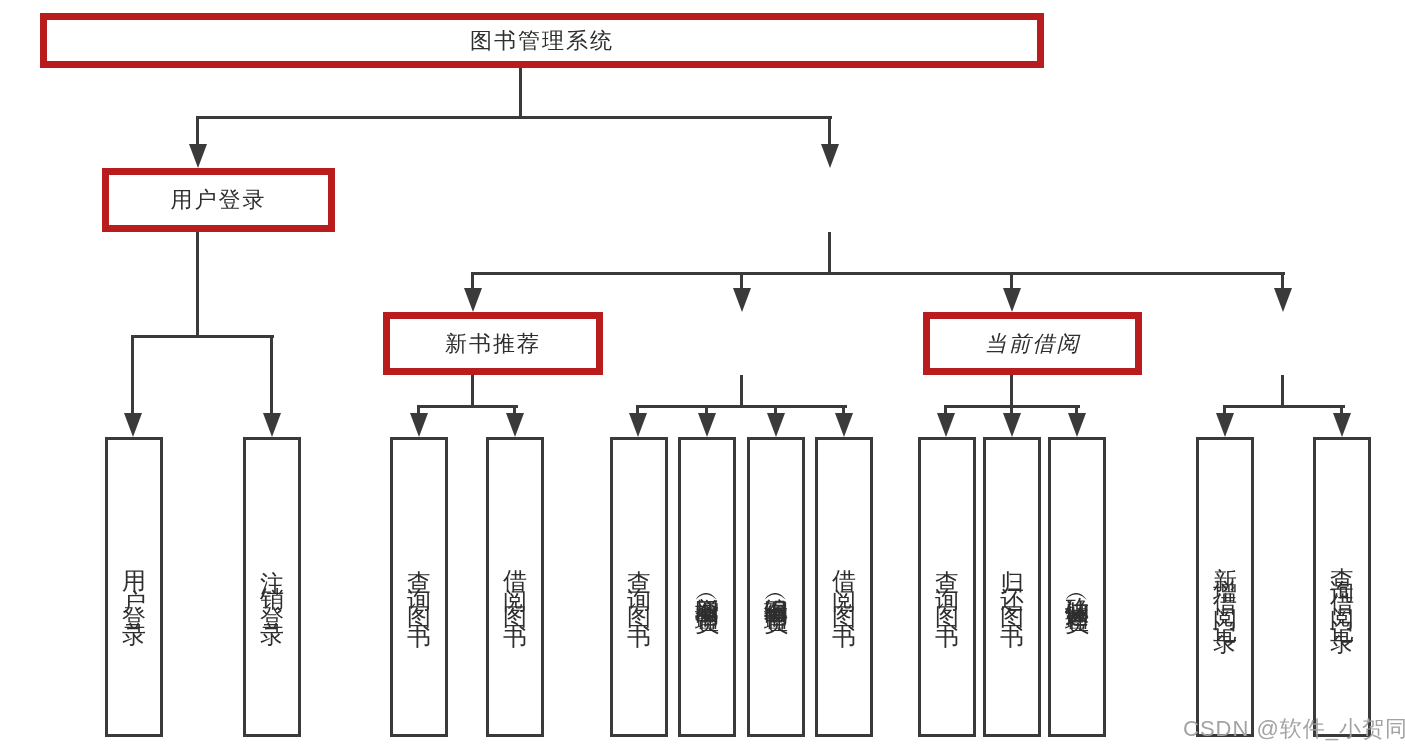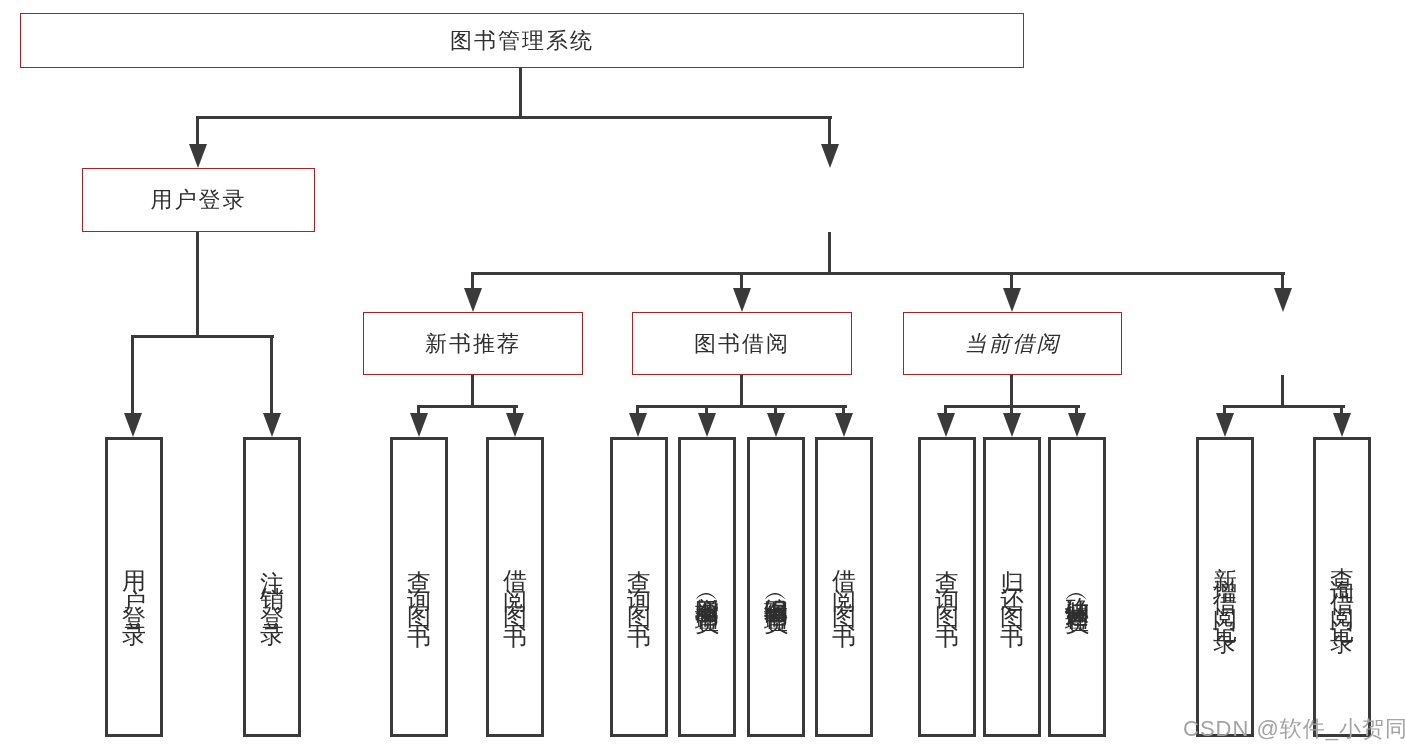--- a/index.html
+++ b/index.html
@@ -2,22 +2,22 @@
 <html><head>
 <meta charset="utf-8">
 <style>
   html,body { margin:0; padding:0; background:#ffffff; }
   #stage {
     position:relative; width:1405px; height:747px; background:#ffffff;
     font-family:"Liberation Sans","DejaVu Sans",sans-serif; overflow:hidden;
   }
   .box {
     position:absolute; box-sizing:border-box; background:#ffffff;
-    border:1px solid #b91c1c; display:flex; align-items:center; justify-content:center;
-    color:#2e2e2e; font-size:22px; letter-spacing:2px;
+    border:7px solid #b91c1c; display:flex; align-items:center; justify-content:center;
+    color:#2e2e2e; font-size:22px; letter-spacing:2px;margin-left:20px;
   }
   .leaf {
     position:absolute; box-sizing:border-box; background:#ffffff;
     border:3px solid #3a3a3a; width:58px; height:300px; top:437px;
     display:flex; align-items:center; justify-content:center; color:#2e2e2e;
   }
   .vtext {
     writing-mode:vertical-rl; text-orientation:mixed;
     font-size:24px; line-height:1; white-space:nowrap;
   }
@@ -68,23 +68,20 @@
   <div class="arrow" style="left:464px; top:288px;"></div>
   <div class="line" style="left:740px; top:272px; width:3px; height:20px;"></div>
   <div class="arrow" style="left:733px; top:288px;"></div>
   <div class="line" style="left:1010px; top:272px; width:3px; height:20px;"></div>
   <div class="arrow" style="left:1003px; top:288px;"></div>
   <div class="line" style="left:1281px; top:272px; width:3px; height:20px;"></div>
   <div class="arrow" style="left:1274px; top:288px;"></div>
 
   <div class="box" style="left:363px; top:312px; width:220px; height:63px;align-items:center;">
     <span>新书推荐</span>
-  </div>
-  <div class="box" style="left:632px; top:312px; width:220px; height:63px;">
-    <span>图书借阅</span>
   </div>
   <div class="box" style="left:903px; top:312px; width:219px; height:63px;font-style:italic;">
     <span>当前借阅</span>
   </div>
 
   <div class="line" style="left:471px; top:375px; width:3px; height:33px;"></div>
   <div class="line" style="left:417px; top:405px; width:101px; height:3px;"></div>
   <div class="line" style="left:417px; top:405px; width:3px; height:12px;"></div>
   <div class="arrow" style="left:410px; top:413px;"></div>
   <div class="line" style="left:513px; top:405px; width:3px; height:12px;"></div>

